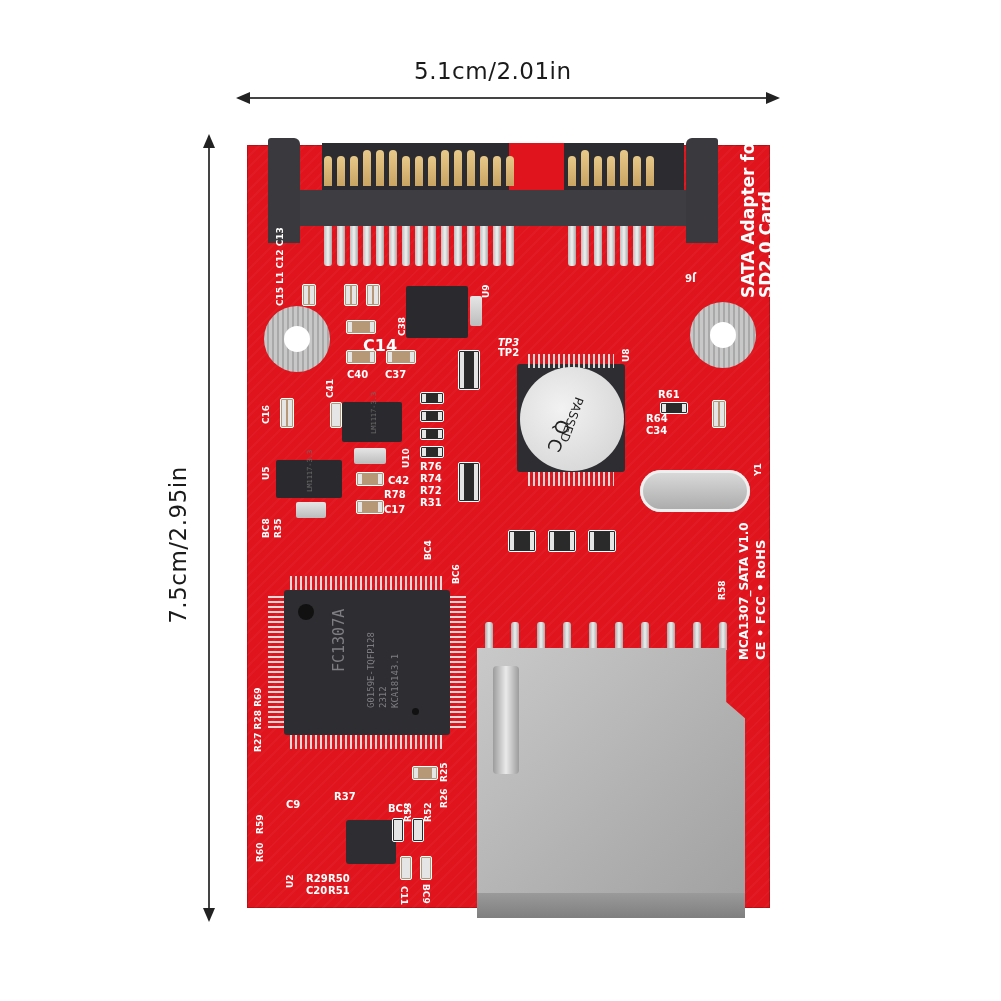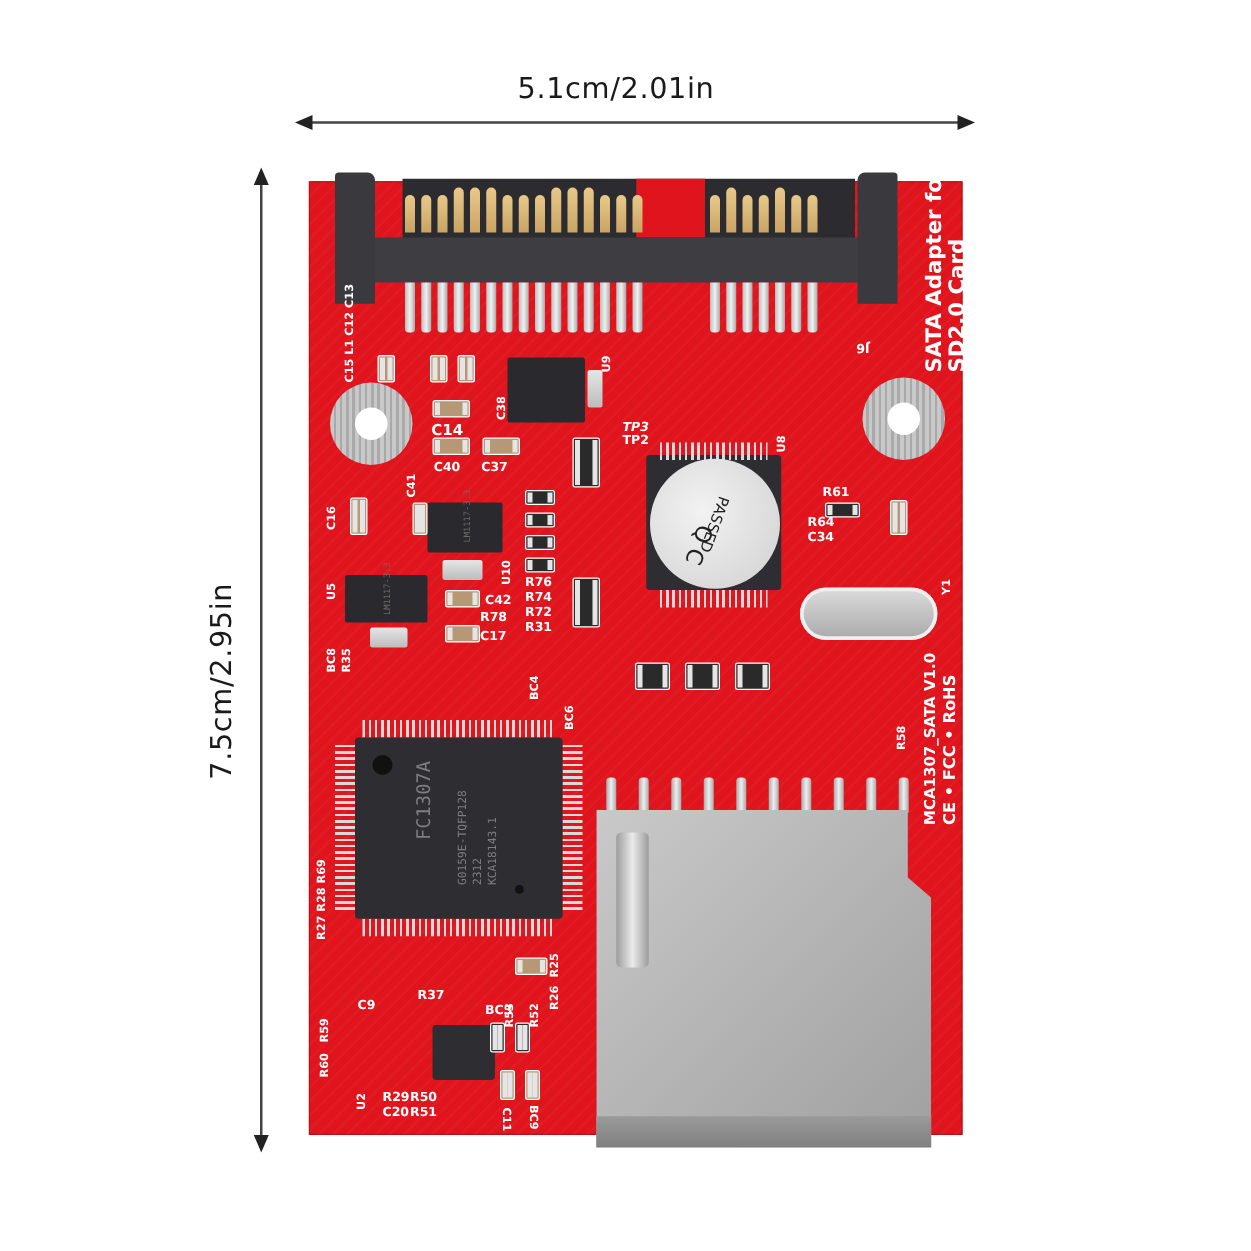--- a/index.html
+++ b/index.html
@@ -247,21 +247,21 @@
 <div class="smd res" style="left:548px;top:530px;width:28px;height:22px;"></div>
 <div class="smd res" style="left:588px;top:530px;width:28px;height:22px;"></div>
 <div class="smd cap" style="left:412px;top:766px;width:26px;height:14px;"></div>
 <div class="smd res" style="left:392px;top:818px;width:12px;height:24px;"></div>
 <div class="smd res" style="left:412px;top:818px;width:12px;height:24px;"></div>
 <div class="smd cap" style="left:400px;top:856px;width:12px;height:24px;"></div>
 <div class="smd cap" style="left:420px;top:856px;width:12px;height:24px;"></div>
 
 <div class="silk rot" style="left:276px;top:306px;font-size:9px;">C15 L1 C12 C13</div>
 <div class="silk rot" style="left:398px;top:336px;font-size:9px;">C38</div>
-<div class="silk" style="left:345px;top:338px;font-size:12px;">C14</div>
+<div class="silk" style="left:363px;top:338px;font-size:16px;">C14</div>
 <div class="silk" style="left:347px;top:370px;font-size:10px;">C40</div>
 <div class="silk" style="left:385px;top:370px;font-size:10px;">C37</div>
 <div class="silk rot" style="left:262px;top:424px;font-size:9px;">C16</div>
 <div class="silk rot" style="left:326px;top:398px;font-size:9px;">C41</div>
 <div class="silk rot" style="left:262px;top:480px;font-size:9px;">U5</div>
 <div class="silk rot" style="left:402px;top:468px;font-size:9px;">U10</div>
 <div class="silk" style="left:388px;top:476px;font-size:10px;">C42</div>
 <div class="silk" style="left:384px;top:490px;font-size:10px;">R78</div>
 <div class="silk" style="left:384px;top:505px;font-size:10px;">C17</div>
 <div class="silk" style="left:420px;top:462px;font-size:10px;">R76</div>

